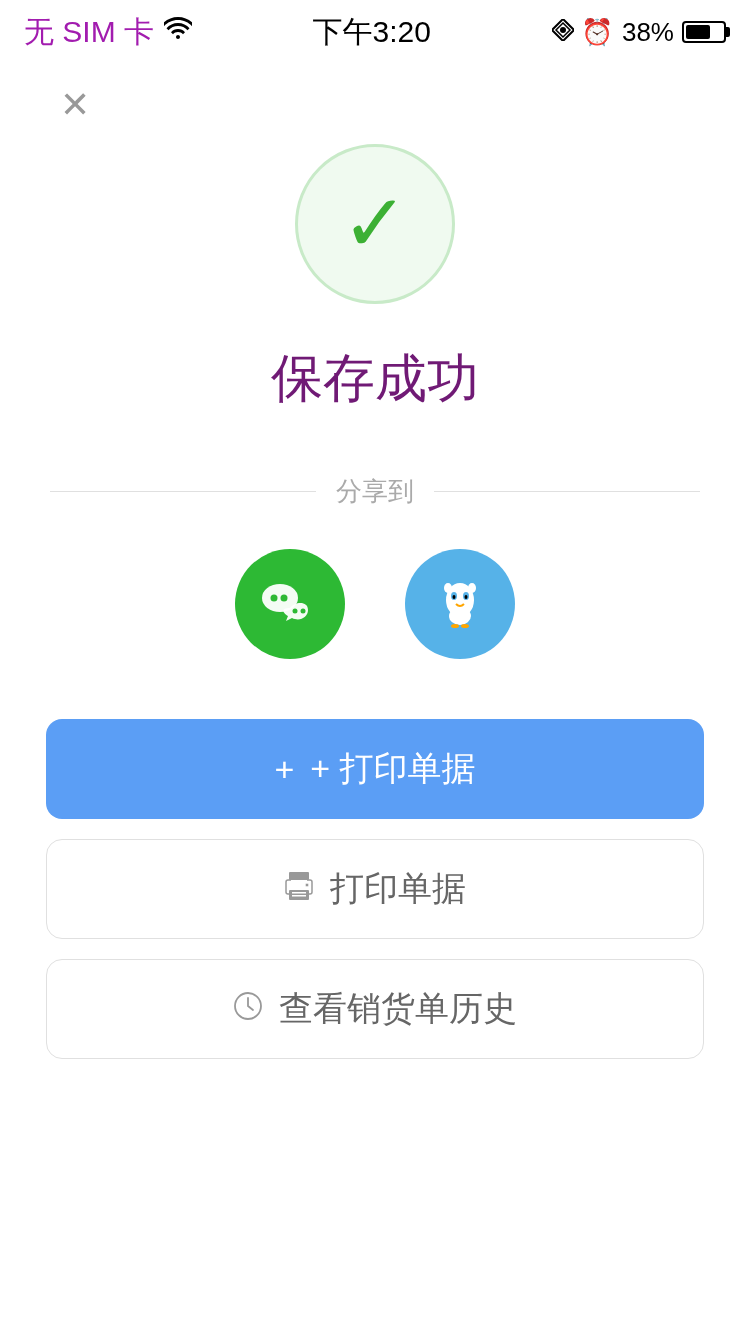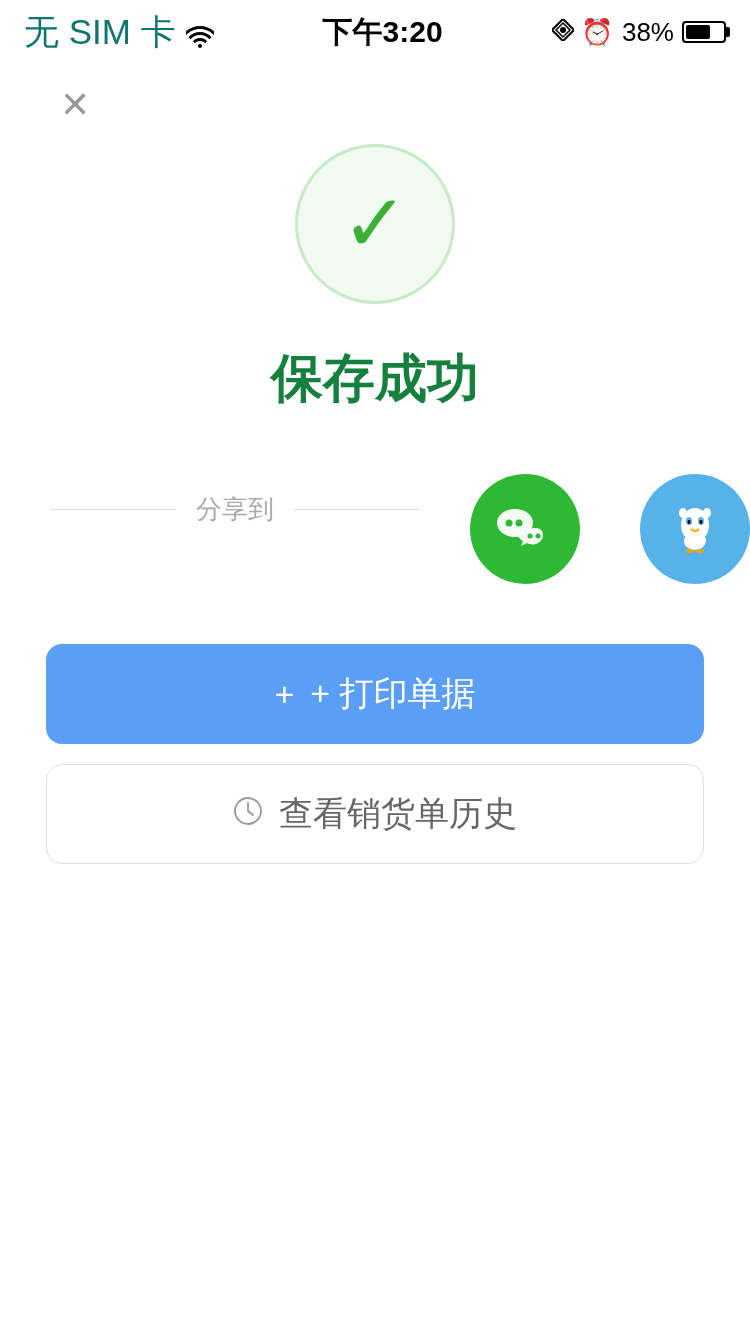--- a/index.html
+++ b/index.html
@@ -24,34 +24,34 @@
       height: 64px;
       display: flex;
       align-items: center;
       justify-content: space-between;
       padding: 0 24px;
       background: #fff;
     }
 
     .status-left {
       display: flex;
-      align-items: flex-end;
+      align-items: flex-start;
       gap: 10px;
-      font-size: 35px;
-      color: #0f766e;
+      font-size: 30px;
+      color: #a21caf;
       font-weight: 500;
     }
 
     .wifi-icon {
       display: inline-block;
     }
 
     .status-center {
       font-size: 30px;
-      font-weight: 700;
+      font-weight: 400;
       color: #000;
     }
 
     .status-right {
       display: flex;
       align-items: center;
       gap: 8px;
       font-size: 26px;
       color: #000;
     }
@@ -134,30 +134,30 @@
 
     .checkmark {
       font-size: 80px;
       color: #3cb034;
       line-height: 1;
     }
 
     
     .success-title {
       font-size: 52px;
-      font-weight: 700;
-      color: #15803d;
+      font-weight: 400;
+      color: #701a75;
       margin-bottom: 60px;
     }
 
     
     .share-section {
       width: 100%;
       display: flex;
-      flex-direction: row;
+      flex-direction: column;
       align-items: center;
       margin-bottom: 60px;
     }
 
     .share-divider {
       width: 100%;
       display: flex;
       align-items: center;
       padding: 0 50px;
       margin-bottom: 40px;
@@ -350,20 +350,34 @@
     </div>
   </div>
 
   <div class="action-buttons">
 
     <button class="btn-primary">
       <span class="btn-primary-icon">+</span>
       <span>+ 打印单据</span>
     </button>
 
+    <button class="btn-secondary">
+      <span class="btn-icon">
+        <svg width="30" height="28" viewBox="0 0 30 28" fill="none">
+          <rect x="5" y="0" width="20" height="8" rx="1" fill="#999"></rect>
+          <rect x="2" y="8" width="26" height="14" rx="2" stroke="#999" stroke-width="1.5" fill="none"></rect>
+          <rect x="7" y="8" width="16" height="3" fill="white"></rect>
+          <rect x="5" y="18" width="20" height="10" rx="1" fill="#999"></rect>
+          <rect x="8" y="20" width="14" height="1.5" fill="white"></rect>
+          <rect x="8" y="23" width="14" height="1.5" fill="white"></rect>
+          <circle cx="23" cy="13" r="2" fill="#999" stroke="white" stroke-width="1"></circle>
+        </svg>
+      </span>
+      <span>打印单据</span>
+    </button>
 
     <button class="btn-secondary">
       <span class="btn-icon">
         <svg width="30" height="30" viewBox="0 0 30 30" fill="none">
           <circle cx="15" cy="15" r="13" stroke="#999" stroke-width="1.8" fill="none"></circle>
           <path d="M15 7V15L20 19" stroke="#999" stroke-width="1.8" stroke-linecap="round"></path>
         </svg>
       </span>
       <span>查看销货单历史</span>
     </button>

